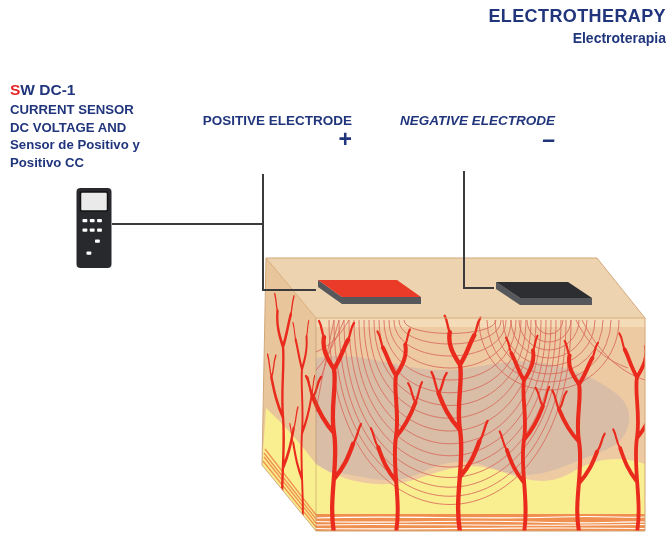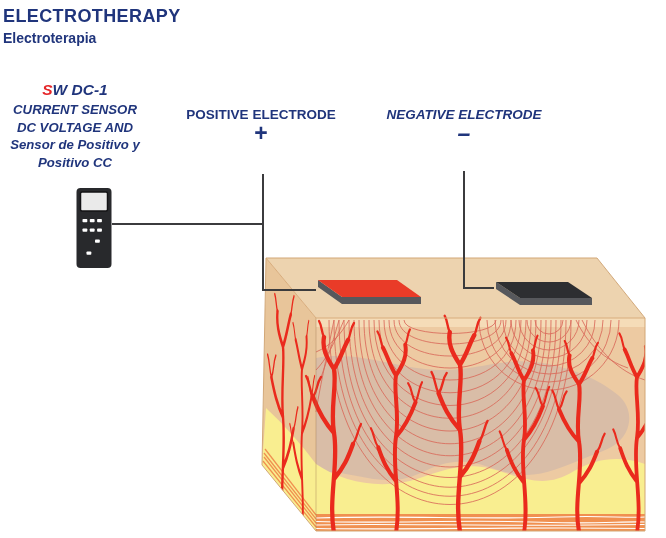--- a/index.html
+++ b/index.html
@@ -9,28 +9,28 @@
     --epidermis:#f5dcb8; --dermis_deep:#d9bda7; --fat_yellow:#f9ee90;
     --muscle_orange:#f09050; --vessel_red:#ea2a1d; --field_line:#d96a5a;
     --device_body:#28292c; --device_screen:#eaeaea;
   }
   html,body{margin:0;padding:0;background:#fff;}
   .canvas{
     position:relative;width:666px;height:538px;background:#fff;overflow:hidden;
     font-family:"Liberation Sans", sans-serif;font-weight:bold;color:var(--navy);
   }
   .abs{position:absolute;}
-  .title-block{left:3px;right:0;top:6px;text-align:left;line-height:1.15;}
+  .title-block{left:3px;right:0;top:6px;text-align:right;line-height:1.15;}
   .title-en{font-size:18px;letter-spacing:.4px;}
   .title-es{font-size:14px;margin-top:3px;}
-  .sensor-label{left:0;top:81px;width:150px;text-align:center;font-style:italic;}
+  .sensor-label{left:10px;top:81px;width:150px;}
   .sensor-model{font-size:15.5px;margin-bottom:2px;}
   .sensor-line{font-size:13.2px;line-height:17.5px;}
   .red{color:var(--accent_red);}
-  .elec-label{top:106px;width:182px;text-align:center;}
+  .elec-label{top:112px;width:182px;text-align:right;}
   .pos-label{left:170px;}
   .neg-label{left:373px;font-style:italic;}
   .elec-line{font-size:13.5px;line-height:17px;}
   .elec-symbol{font-size:23px;line-height:18px;margin-top:1px;}
   svg{position:absolute;left:0;top:0;}
   .fl{fill:none;stroke:var(--field_line);stroke-width:.9;opacity:.95;}
   .v-thick{fill:none;stroke:var(--vessel_red);stroke-width:4.3;stroke-linecap:round;stroke-linejoin:round;}
   .v-thin{fill:none;stroke:var(--vessel_red);stroke-width:2.3;stroke-linecap:round;}
   .wireln{fill:none;stroke:var(--wire);stroke-width:2;}
   .mline{fill:none;stroke:#ffffff;stroke-width:1.1;}

